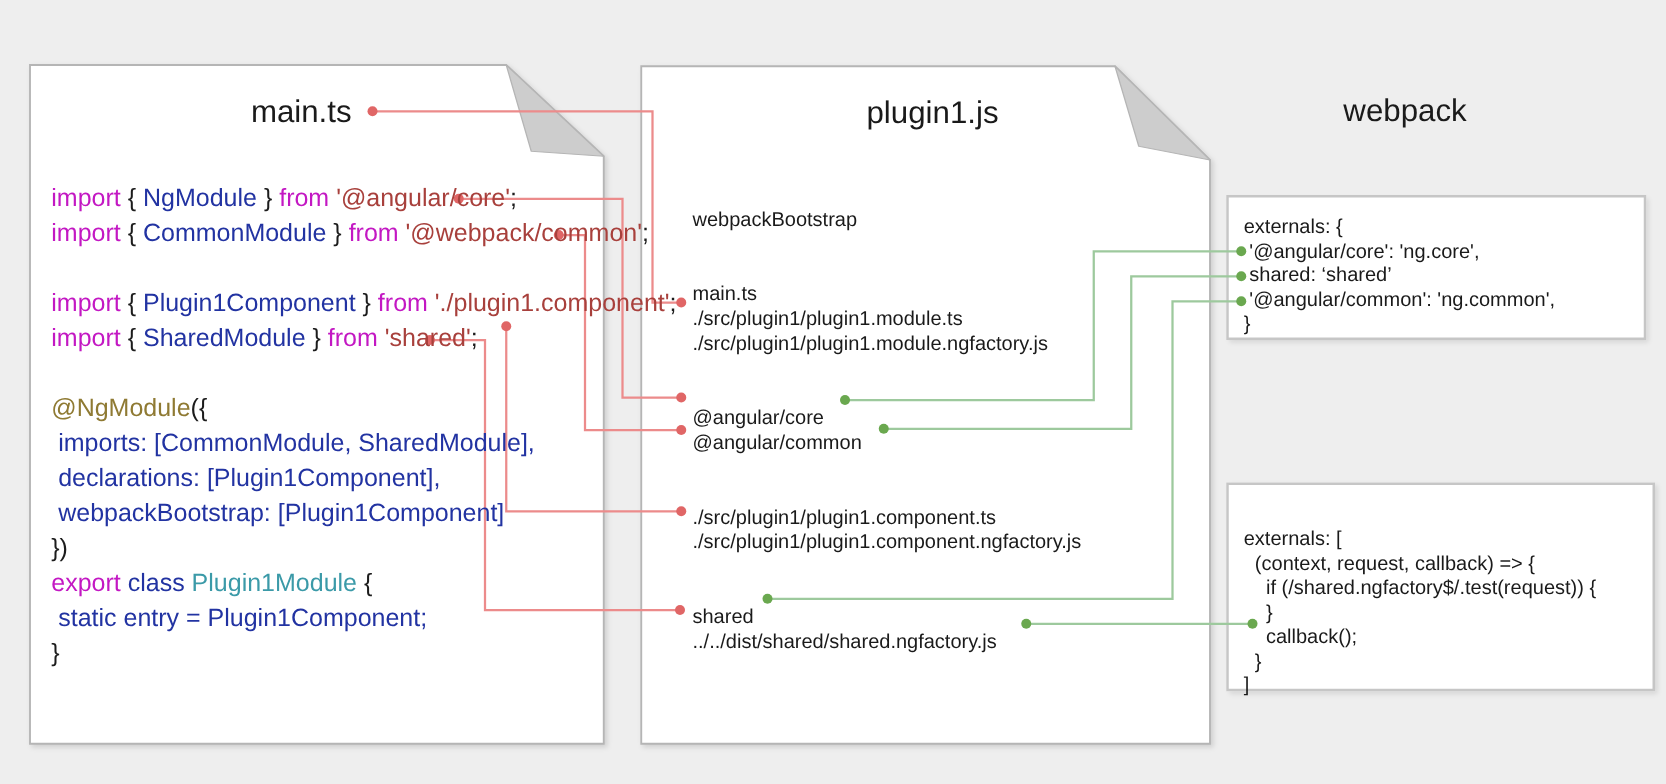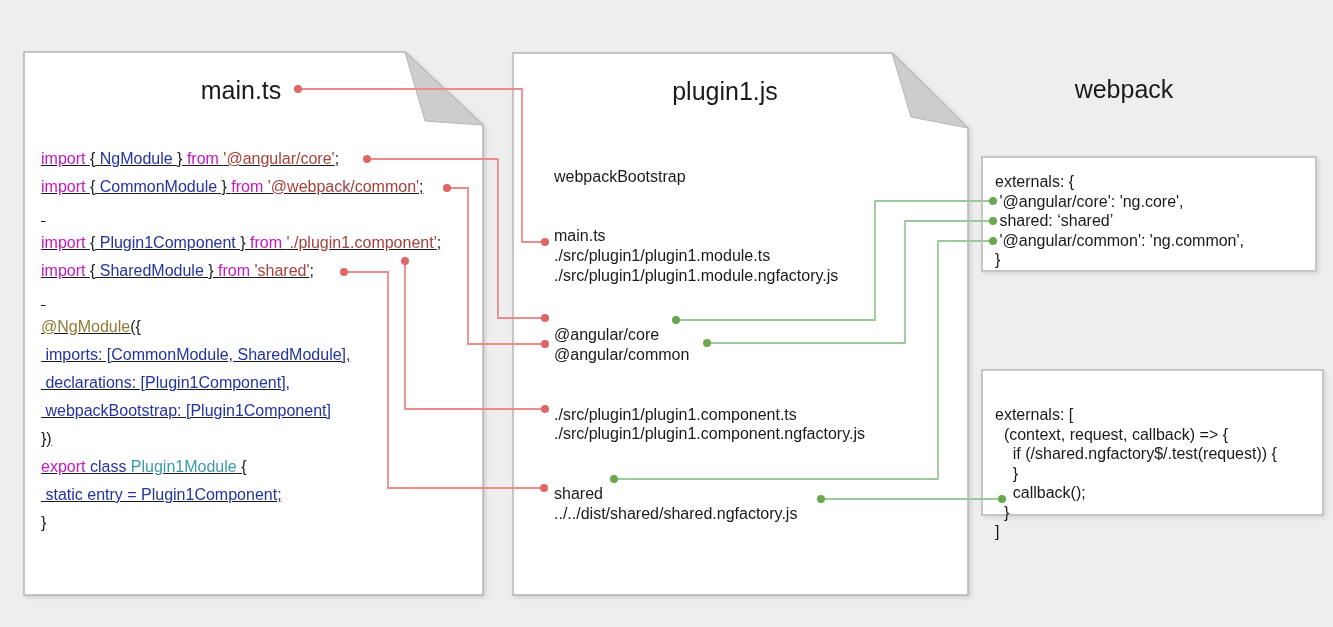--- a/index.html
+++ b/index.html
@@ -14,34 +14,34 @@
   .wp-box{z-index:2;}
   .connectors{z-index:3;pointer-events:none;}
   .title,.code{position:absolute;z-index:4;}
 
   .page{fill:var(--page-fill,#fff);stroke:var(--page-border,#b5b5b5);stroke-width:1.5;}
   .fold{fill:var(--fold-fill,#cdcdcd);stroke:var(--page-border,#b5b5b5);stroke-width:1;stroke-linejoin:round;}
   .pages g{filter:drop-shadow(2px 2px 2px rgba(0,0,0,.13));}
 
   .title{font-size:25px;transform:translate(-50%,-50%);white-space:nowrap;}
   .t-main{left:241px;top:90px;}
-  .t-plugin{left:725px;top:91px;}
+  .t-plugin{left:746px;top:91px;}
   .t-webpack{left:1124px;top:89px;}
 
   .code .line{white-space:pre;}
-  .main-code{left:41px;top:145px;font-size:16px;line-height:28px;text-decoration:underline;}
+  .main-code{left:41px;top:145px;font-size:20px;line-height:28px;}
   .plugin-list{left:554px;top:152px;font-size:16px;line-height:19.8px;margin-top:15px;}
 
   .wp-box{
     position:absolute;box-sizing:border-box;background:#fff;
     border:2px solid var(--box-border,#c6c6c6);
     box-shadow:2px 2px 4px rgba(0,0,0,.10);
   }
   .box1{left:981px;top:156px;width:336px;height:116px;}
-  .box2{left:981px;top:369px;width:343px;height:147px;}
+  .box2{left:981px;top:386px;width:343px;height:167px;}
   .box-code{font-size:16px;line-height:19.5px;white-space:pre;}
   .box1 .box-code{padding:14px 0 0 12px;}
   .box2 .box-code{padding:34px 0 0 12px;}
 
   .tok-kw{color:var(--code-keyword,#c318c3);}
   .tok-id{color:var(--code-ident,#2233a2);}
   .tok-str{color:var(--code-string,#a8403c);}
   .tok-dec{color:var(--code-decorator,#8f7a33);}
   .tok-cls{color:var(--code-class,#3b9aa8);}
   .tok-pl{color:var(--code-plain,#1c1c1c);}

